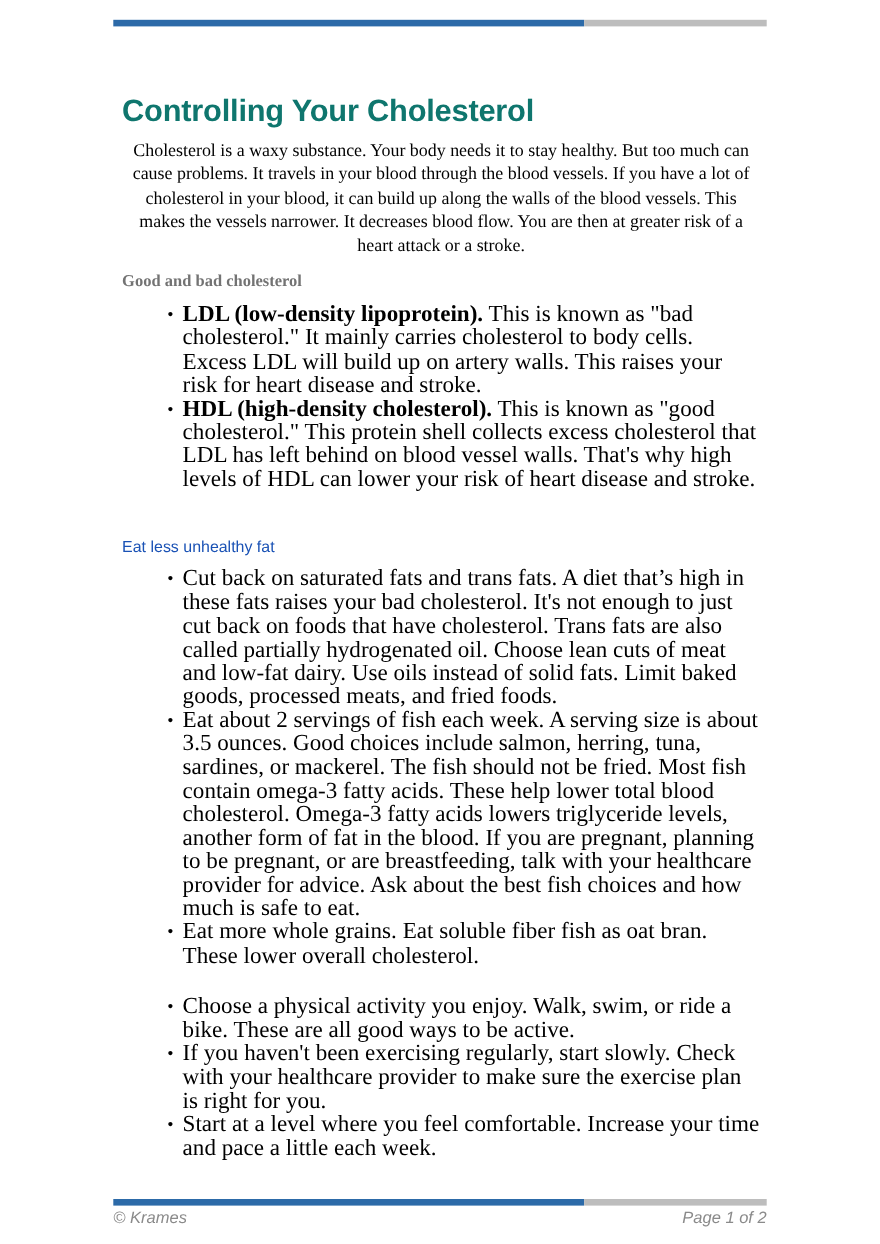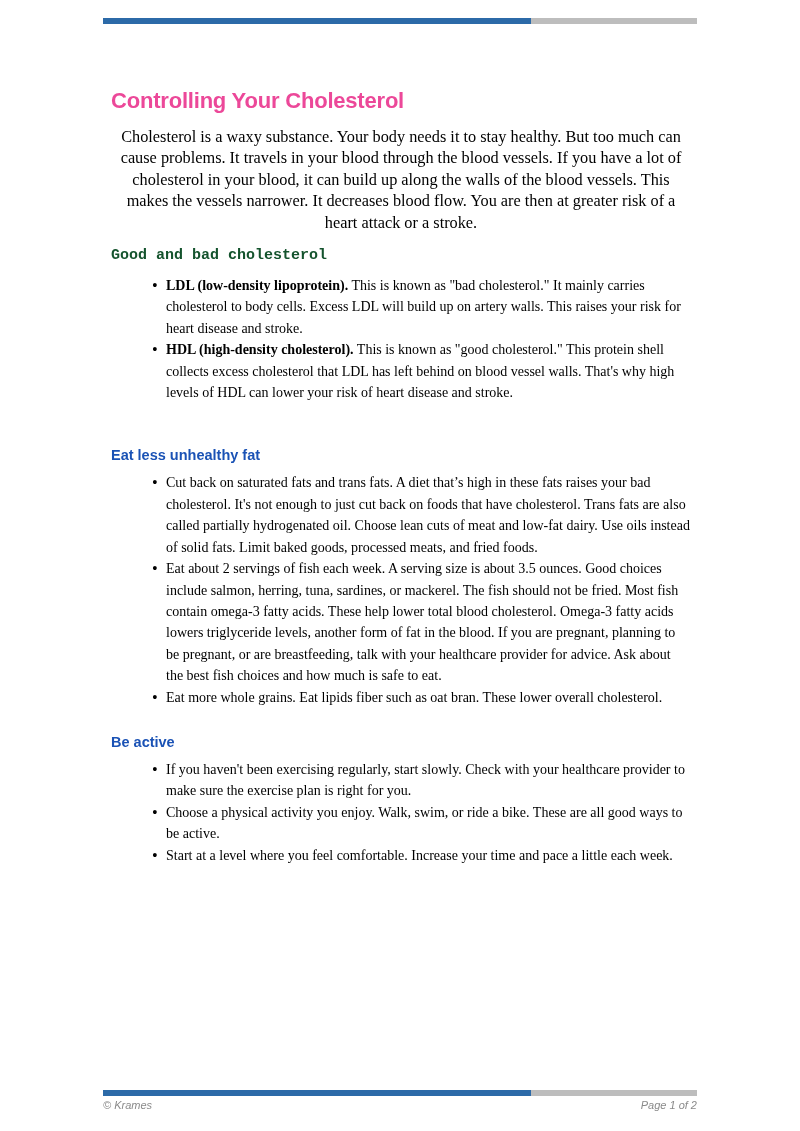--- a/index.html
+++ b/index.html
@@ -39,61 +39,61 @@
   
   .page {
     position: absolute;
     left: 111px;
     top: 88px;
     width: 580px;
   }
 
   h1.doc-title {
     font-family: "Liberation Sans", "DejaVu Sans", sans-serif;
-    font-size: 22px;
+    font-size: 28px;
     line-height: 26px;
     font-weight: bold;
-    color: #ec4899;
+    color: #0f766e;
     margin: 0 0 12px 0;
     letter-spacing: -0.2px;
   }
 
   h2.sect {
-    font-family: Liberation Mono, monospace;
+    font-family: Liberation Serif, serif;
     font-size: 15px;
     line-height: 20px;
     font-weight: bold;
-    color: #14532d;
+    color: #737373;
     margin: 0 0 9px 0;
   }
 
   h3.sub {
     font-family: "Liberation Sans", "DejaVu Sans", sans-serif;
     font-size: 14.5px;
     line-height: 19px;
-    font-weight: bold;
+    font-weight: normal;
     color: #1a52b5;
     margin: 0 0 7px 0;
   }
 
   p.body {
     font-size: 16.3px;
     line-height: 21.4px;
     margin: 0 0 13px 0;
     text-align: center;
   }
   p.body:last-child { margin-bottom: 0; }
 
   ul.bullets {
     margin: 0 0 13px 0;
     padding: 0 0 0 41px;
     list-style: none;
   }
   ul.bullets > li {
-    font-size: 14px;
+    font-size: 21px;
     line-height: 21.4px;
     position: relative;
     margin: 0 0 0 0;
     padding-left: 14px;
     font-family: Liberation Serif, serif;
   }
   ul.bullets > li::before {
     content: "\2022";
     position: absolute;
     left: 0;
@@ -107,21 +107,21 @@
   .gap-md { height: 12px; }
 
   
   .footer {
     position: absolute;
     left: 103px;
     top: 1099px;
     width: 594px;
     font-family: "Liberation Sans", "DejaVu Sans", sans-serif;
     font-style: italic;
-    font-size: 11px;
+    font-size: 15px;
     color: #8a8a8a;
     display: flex;
     justify-content: space-between;
     align-items: baseline;
   }
 </style>
 </head>
 <body>
 
 <div class="rule" id="top-rule">
@@ -149,30 +149,29 @@
 
   <div class="gap-lg"></div>
 
 
 
   <h3 class="sub">Eat less unhealthy fat</h3>
 
   <ul class="bullets">
     <li>Cut back on saturated fats and trans fats. A diet that’s high in these fats raises your bad cholesterol. It's not enough to just cut back on foods that have cholesterol. Trans fats are also called partially hydrogenated oil. Choose lean cuts of meat and low-fat dairy. Use oils instead of solid fats. Limit baked goods, processed meats, and fried foods.</li>
     <li>Eat about 2 servings of fish each week. A serving size is about 3.5 ounces. Good choices include salmon, herring, tuna, sardines, or mackerel. The fish should not be fried. Most fish contain omega-3 fatty acids. These help lower total blood cholesterol. Omega-3 fatty acids lowers triglyceride levels, another form of fat in the blood. If you are pregnant, planning to be pregnant, or are breastfeeding, talk with your healthcare provider for advice. Ask about the best fish choices and how much is safe to eat.</li>
-    <li>Eat more whole grains. Eat lipids fiber such as oat bran. These lower overall cholesterol.</li>
+    <li>Eat more whole grains. Eat soluble fiber fish as oat bran. These lower overall cholesterol.</li>
   </ul>
 
   <div class="gap-md"></div>
 
-  <h3 class="sub">Be active</h3>
 
   <ul class="bullets">
+    <li>Choose a physical activity you enjoy. Walk, swim, or ride a bike. These are all good ways to be active.</li>
     <li>If you haven't been exercising regularly, start slowly. Check with your healthcare provider to make sure the exercise plan is right for you.</li>
-    <li>Choose a physical activity you enjoy. Walk, swim, or ride a bike. These are all good ways to be active.</li>
     <li>Start at a level where you feel comfortable. Increase your time and pace a little each week.</li>
 
   </ul>
 
 </div>
 
 <div class="rule" id="bottom-rule">
   <div class="seg-blue" style="width: 72%; background: rgb(44, 106, 168);"></div>
   <div class="seg-gray" style="background: rgb(189, 189, 189);"></div>
 </div>

